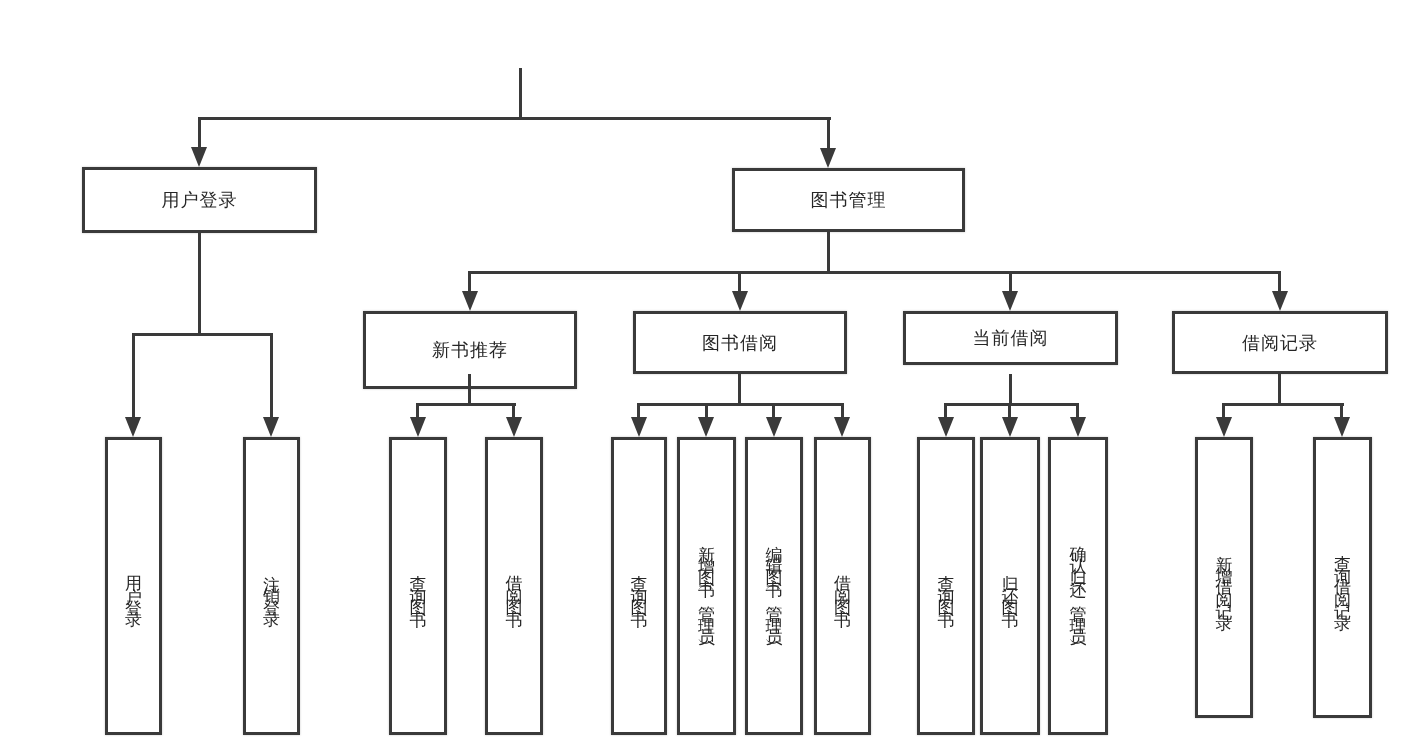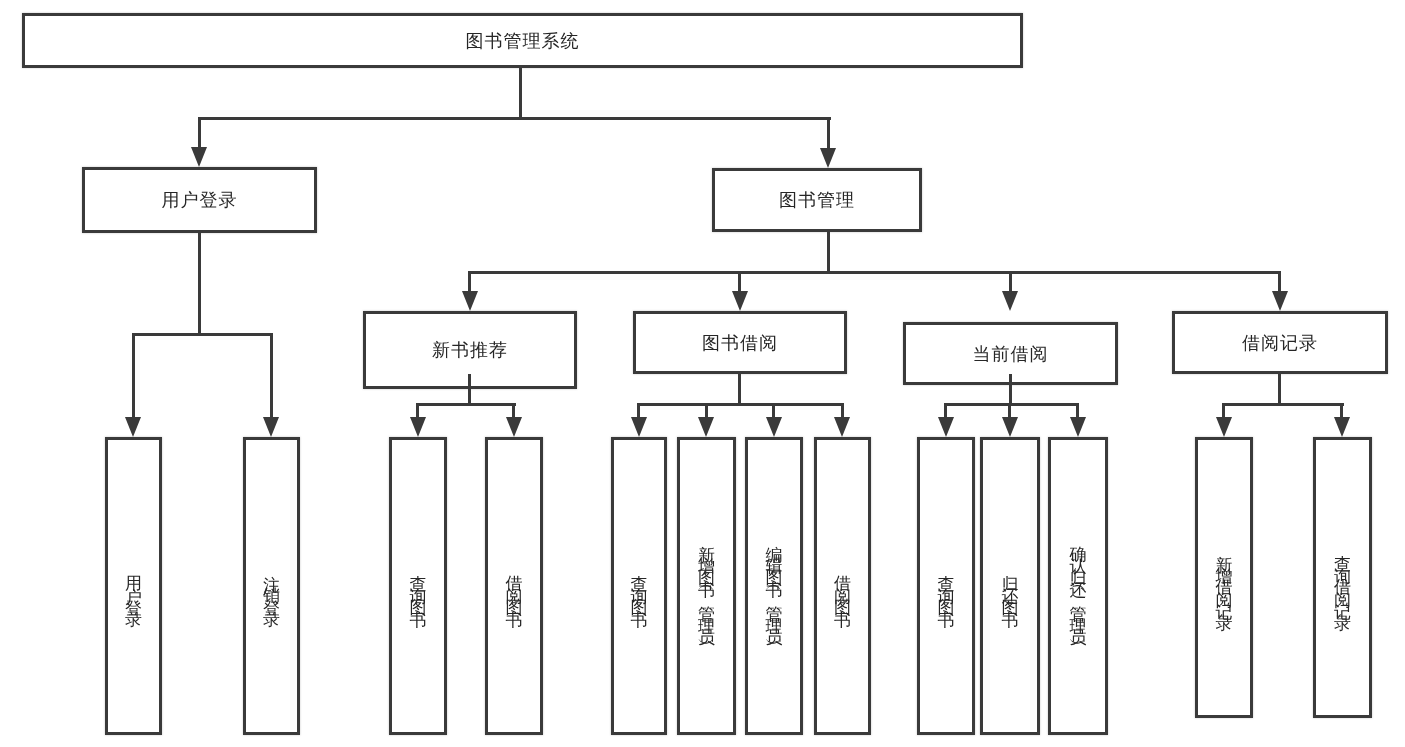--- a/index.html
+++ b/index.html
@@ -31,35 +31,32 @@
     position:absolute;left:1183px;top:714px;
     font-size:20px;color:#979797;letter-spacing:.5px;white-space:nowrap;
     text-shadow:-3px 3px 0 rgba(222,130,130,.8);
   }
 </style>
 </head>
 <body>
 
 <div class="stage">
 
-  <div class="box" style="left:22px;top:13px;width:1001px;height:55px;">
-    <span class="hlabel">图书管理系统</span>
-  </div>
 
   <div class="vline" style="left:519px;top:68px;height:50px;"></div>
   <div class="hline" style="left:198px;top:117px;width:633px;"></div>
   <div class="vline" style="left:198px;top:117px;height:32px;"></div>
   <div class="arrow" style="left:191px;top:147px;"></div>
   <div class="vline" style="left:827px;top:117px;height:33px;"></div>
   <div class="arrow" style="left:820px;top:148px;"></div>
 
   <div class="box" style="left:82px;top:167px;width:235px;height:66px;">
     <span class="hlabel">用户登录</span>
   </div>
-  <div class="box" style="left:712px;top:168px;width:210px;height:64px;">
+  <div class="box" style="left:732px;top:168px;width:233px;height:64px;">
     <span class="hlabel">图书管理</span>
   </div>
 
   <div class="vline" style="left:198px;top:233px;height:103px;"></div>
   <div class="hline" style="left:132px;top:333px;width:141px;"></div>
   <div class="vline" style="left:132px;top:333px;height:85px;"></div>
   <div class="arrow" style="left:125px;top:417px;"></div>
   <div class="vline" style="left:270px;top:333px;height:85px;"></div>
   <div class="arrow" style="left:263px;top:417px;"></div>
 
@@ -73,21 +70,21 @@
   <div class="arrow" style="left:1002px;top:291px;"></div>
   <div class="vline" style="left:1278px;top:271px;height:22px;"></div>
   <div class="arrow" style="left:1272px;top:291px;"></div>
 
   <div class="box" style="left:363px;top:311px;width:214px;height:78px;">
     <span class="hlabel">新书推荐</span>
   </div>
   <div class="box" style="left:633px;top:311px;width:214px;height:63px;text-align:right;">
     <span class="hlabel">图书借阅</span>
   </div>
-  <div class="box" style="left:903px;top:322px;width:215px;height:63px;">
+  <div class="box" style="left:903px;top:311px;width:215px;height:54px;">
     <span class="hlabel">当前借阅</span>
   </div>
   <div class="box" style="left:1172px;top:311px;width:216px;height:63px;">
     <span class="hlabel">借阅记录</span>
   </div>
 
   <div class="vline" style="left:468px;top:374px;height:32px;"></div>
   <div class="hline" style="left:417px;top:403px;width:99px;"></div>
   <div class="vline" style="left:416px;top:403px;height:16px;"></div>
   <div class="arrow" style="left:410px;top:417px;"></div>

